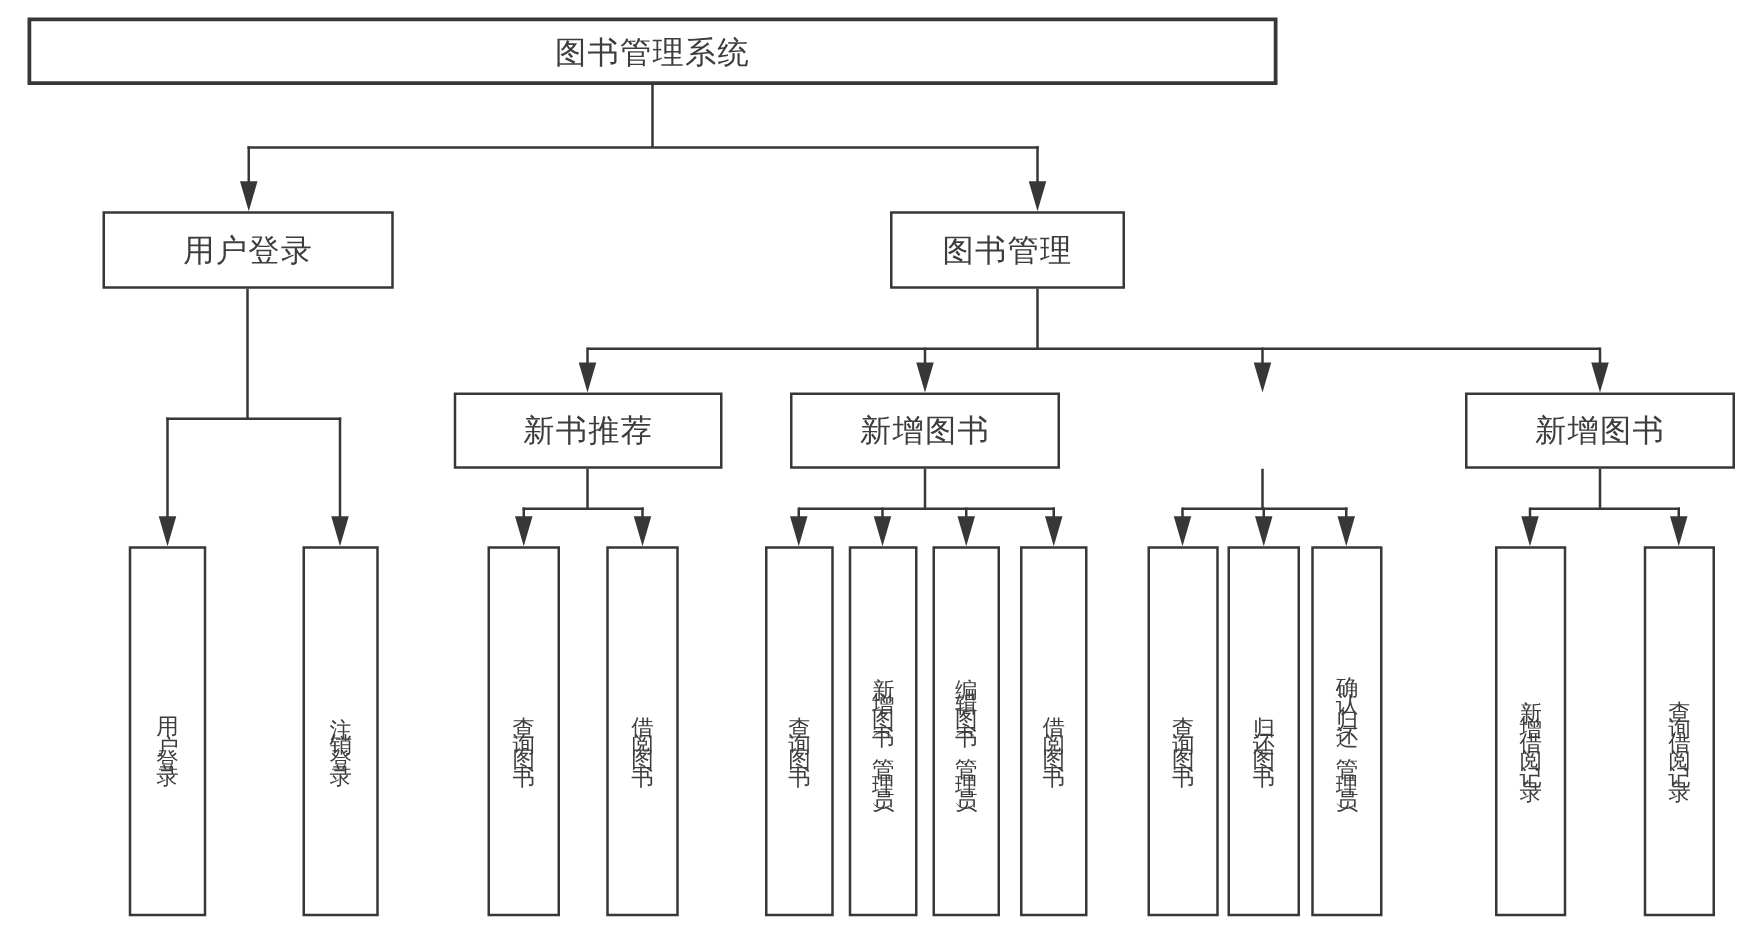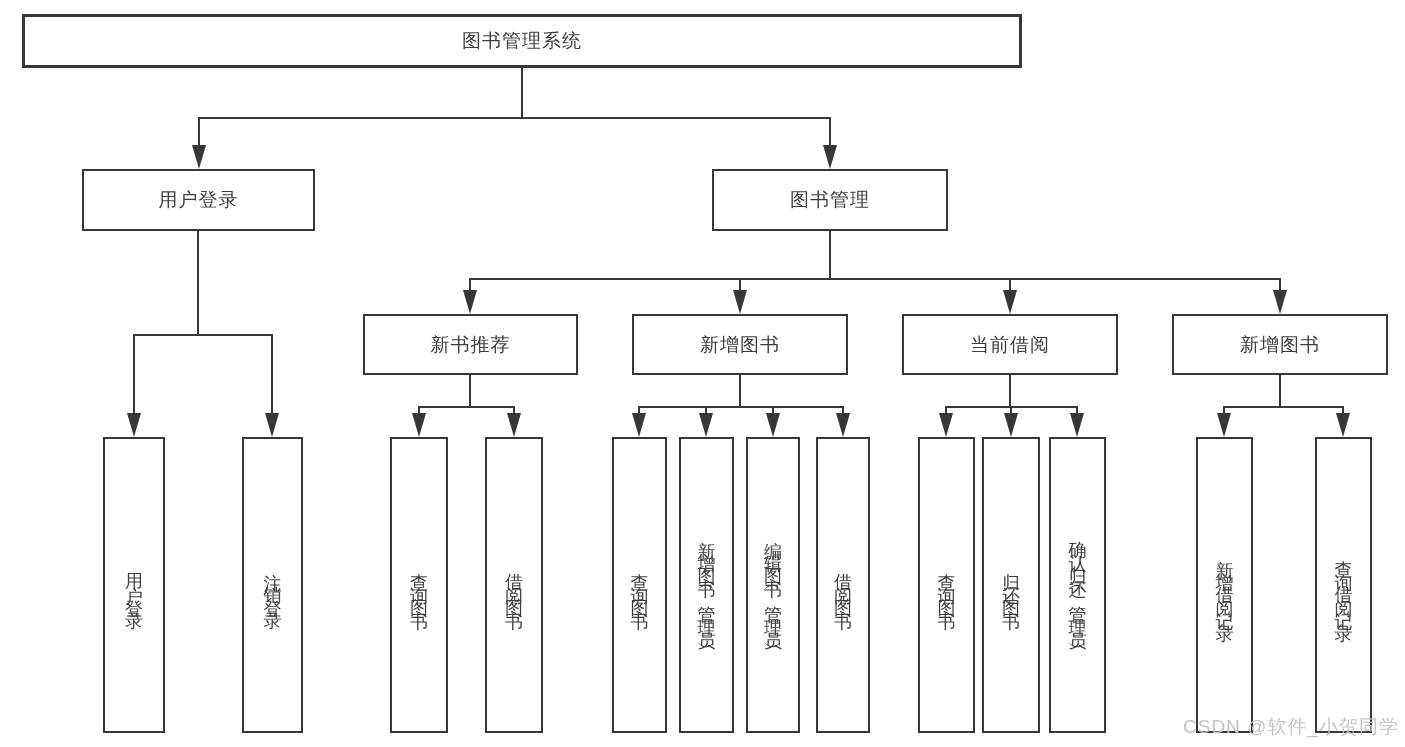--- a/index.html
+++ b/index.html
@@ -15,21 +15,21 @@
     color:var(--text);
     overflow:hidden;
   }
   .box{
     position:absolute;
     border:2.5px solid var(--line);
     background:#fff;
     display:flex;align-items:center;justify-content:center;
     box-sizing:border-box;
   }
-  .hlabel{font-size:19px;letter-spacing:1px;}
+  .hlabel{font-size:25px;letter-spacing:1px;}
   .leaf span{
     writing-mode:vertical-rl;
     text-orientation:mixed;
     font-size:18px;
     letter-spacing:13px;
     line-height:1;
     white-space:nowrap;
   }
   .vline,.hline{position:absolute;background:var(--line);}
   .vline{width:2px;}
@@ -61,21 +61,21 @@
   <div class="vline" style="left:521px;top:68px;height:50px;"></div>
   <div class="hline" style="left:198px;top:117px;width:633px;"></div>
   <div class="vline" style="left:198px;top:117px;height:33px;"></div>
   <div class="arrow" style="left:192px;top:145px;"></div>
   <div class="vline" style="left:829px;top:117px;height:33px;"></div>
   <div class="arrow" style="left:823px;top:145px;"></div>
 
   <div class="box hlabel" style="left:82px;top:169px;width:233px;height:62px;">
     <span>用户登录</span>
   </div>
-  <div class="box hlabel" style="left:712px;top:169px;width:236px;height:62px;">
+  <div class="box hlabel" style="left:712px;top:169px;width:188px;height:62px;">
     <span>图书管理</span>
   </div>
 
   <div class="vline" style="left:197px;top:231px;height:104px;"></div>
   <div class="hline" style="left:133px;top:334px;width:140px;"></div>
   <div class="vline" style="left:133px;top:334px;height:83px;"></div>
   <div class="arrow" style="left:127px;top:413px;"></div>
   <div class="vline" style="left:271px;top:334px;height:83px;"></div>
   <div class="arrow" style="left:265px;top:413px;"></div>
 
@@ -88,23 +88,20 @@
   <div class="vline" style="left:1009px;top:278px;height:18px;"></div>
   <div class="arrow" style="left:1003px;top:290px;"></div>
   <div class="vline" style="left:1279px;top:278px;height:18px;"></div>
   <div class="arrow" style="left:1273px;top:290px;"></div>
 
   <div class="box hlabel" style="left:363px;top:314px;width:215px;height:61px;justify-content:center;">
     <span>新书推荐</span>
   </div>
   <div class="box hlabel" style="left:632px;top:314px;width:216px;height:61px;">
     <span>新增图书</span>
-  </div>
-  <div class="box hlabel" style="left:902px;top:314px;width:216px;height:61px;">
-    <span>当前借阅</span>
   </div>
   <div class="box hlabel" style="left:1172px;top:314px;width:216px;height:61px;">
     <span>新增图书</span>
   </div>
 
   <div class="vline" style="left:469px;top:375px;height:33px;"></div>
   <div class="hline" style="left:418px;top:406px;width:97px;"></div>
   <div class="vline" style="left:418px;top:406px;height:11px;"></div>
   <div class="arrow" style="left:412px;top:413px;"></div>
   <div class="vline" style="left:513px;top:406px;height:11px;"></div>
@@ -170,15 +167,14 @@
   <div class="box leaf" style="left:1049px;top:437px;width:57px;height:296px;">
     <span>确认归还（管理员）</span>
   </div>
   <div class="box leaf" style="left:1196px;top:437px;width:57px;height:296px;">
     <span>新增借阅记录</span>
   </div>
   <div class="box leaf" style="left:1315px;top:437px;width:57px;height:296px;">
     <span>查询借阅记录</span>
   </div>
 
-  <div class="watermark">CSDN @软件_小贺同学</div>
 
 </div>
 
 </body></html>

